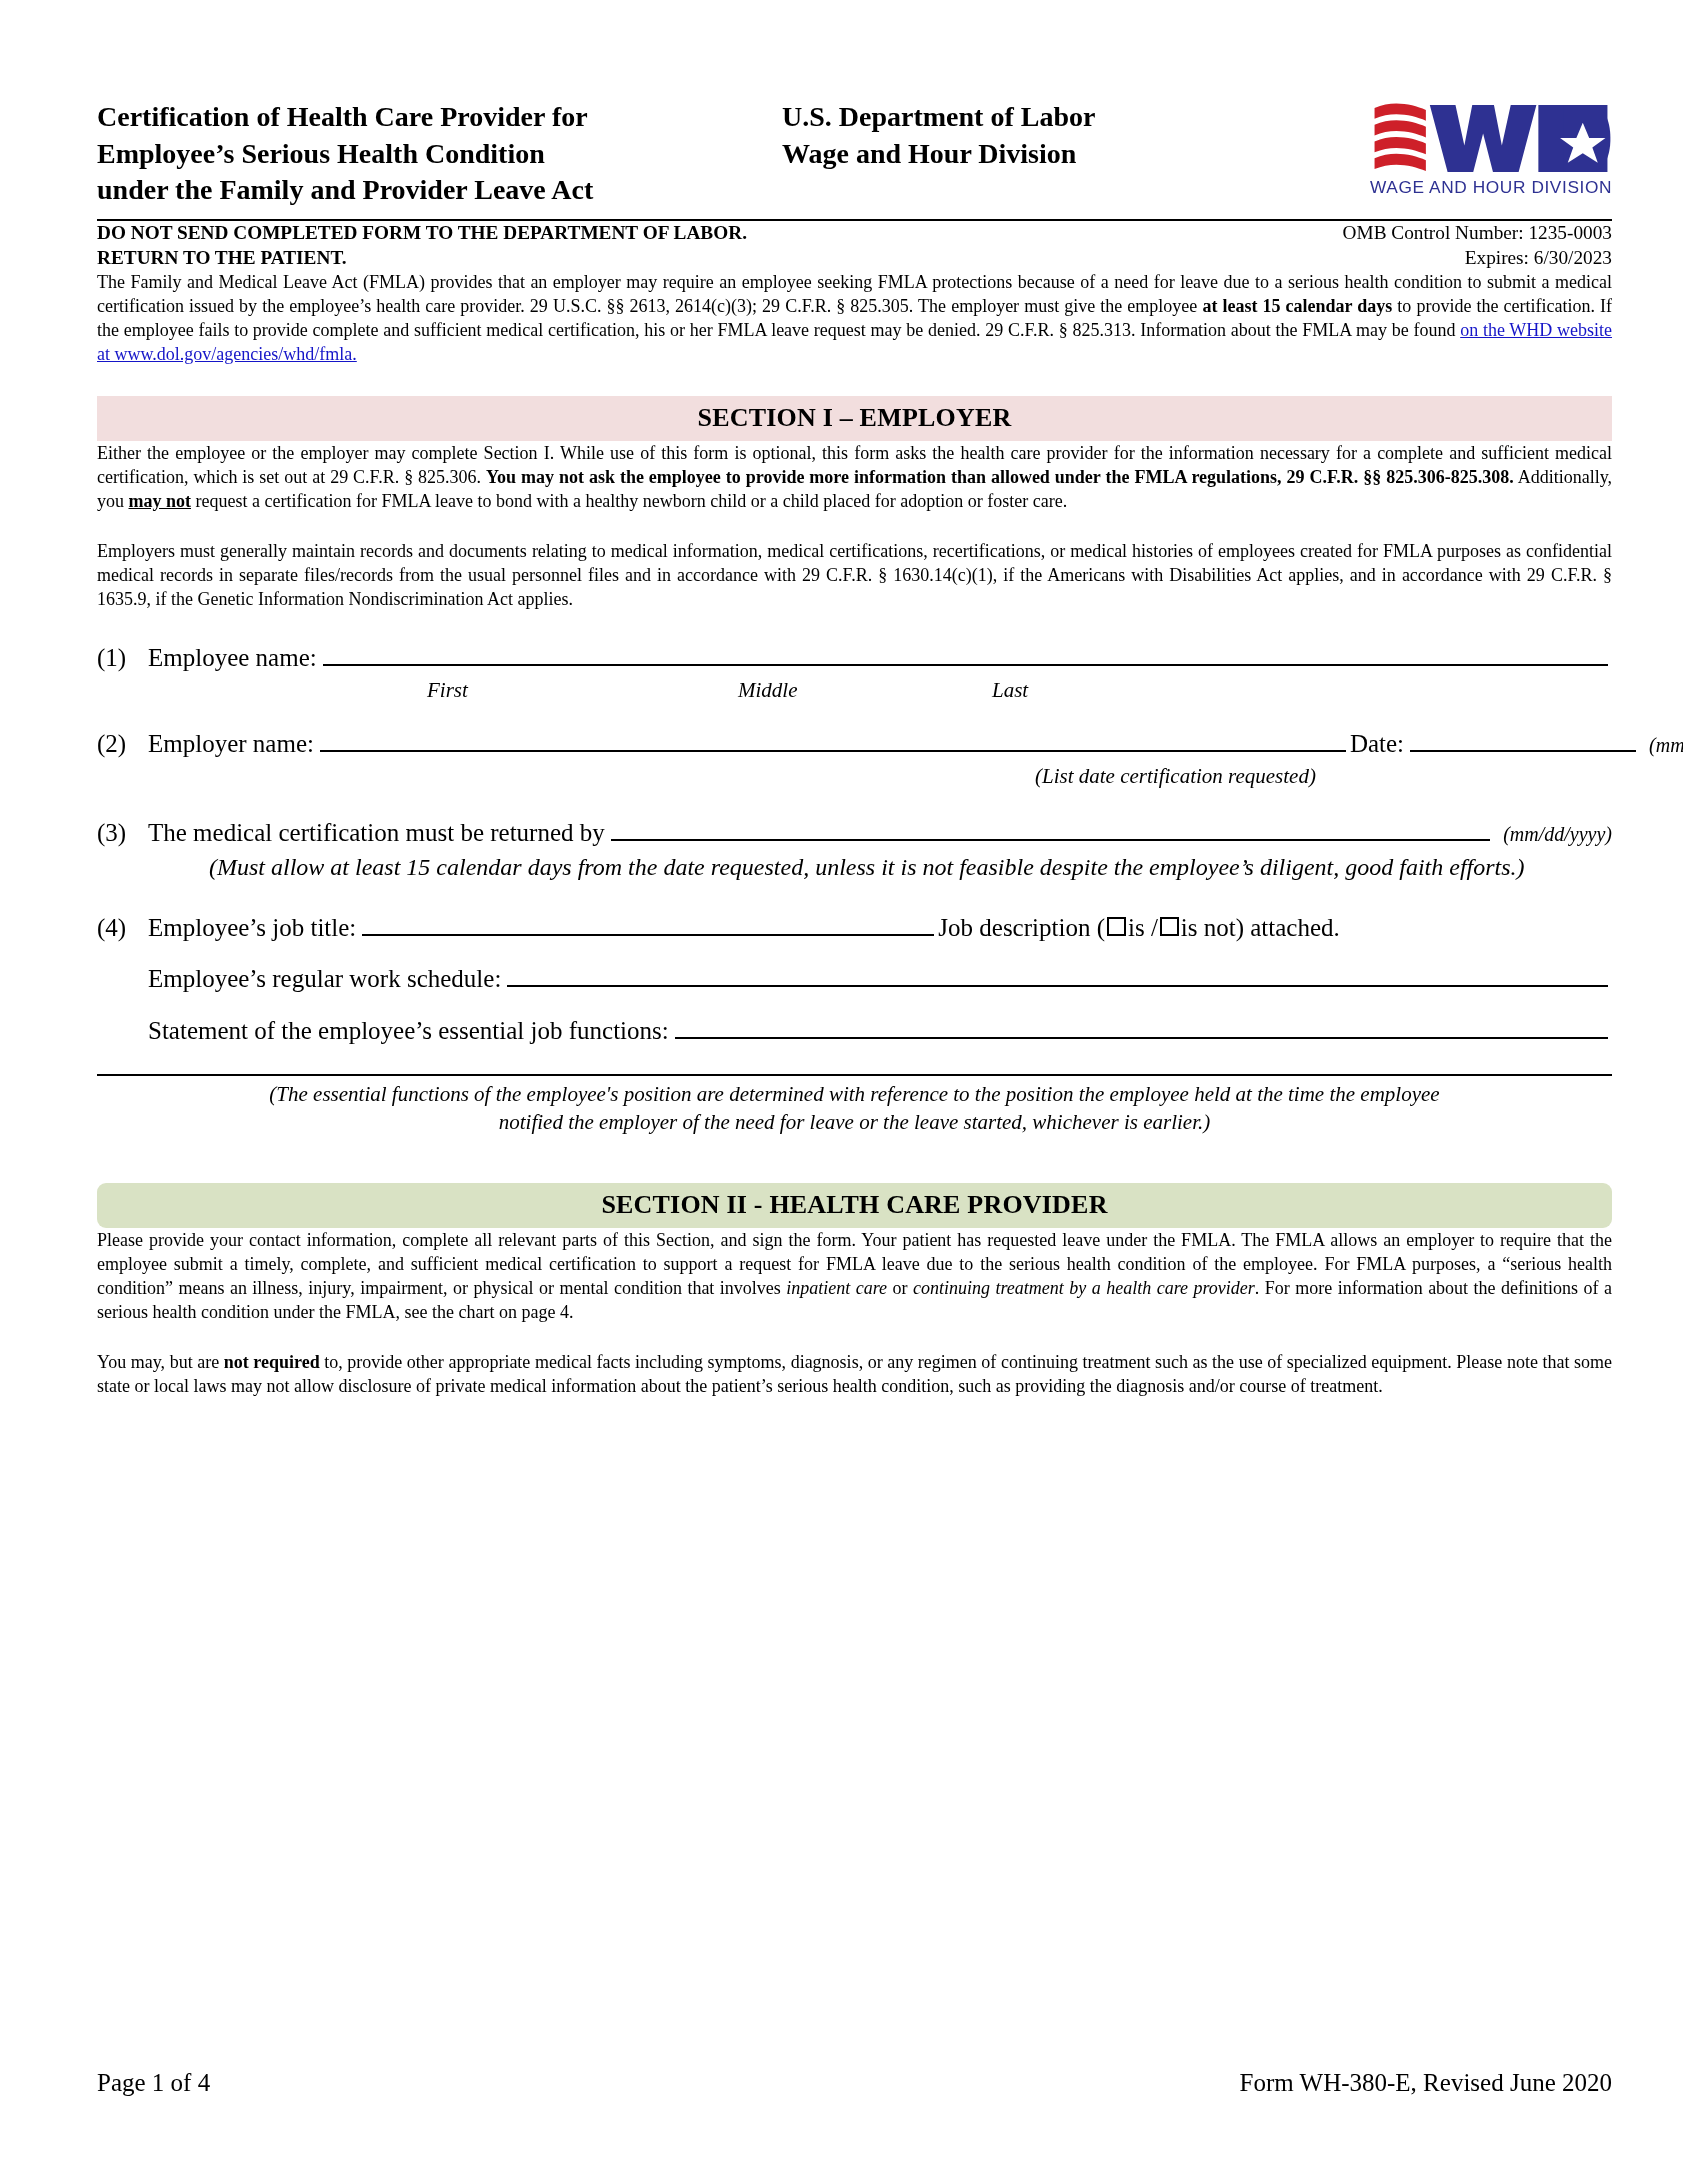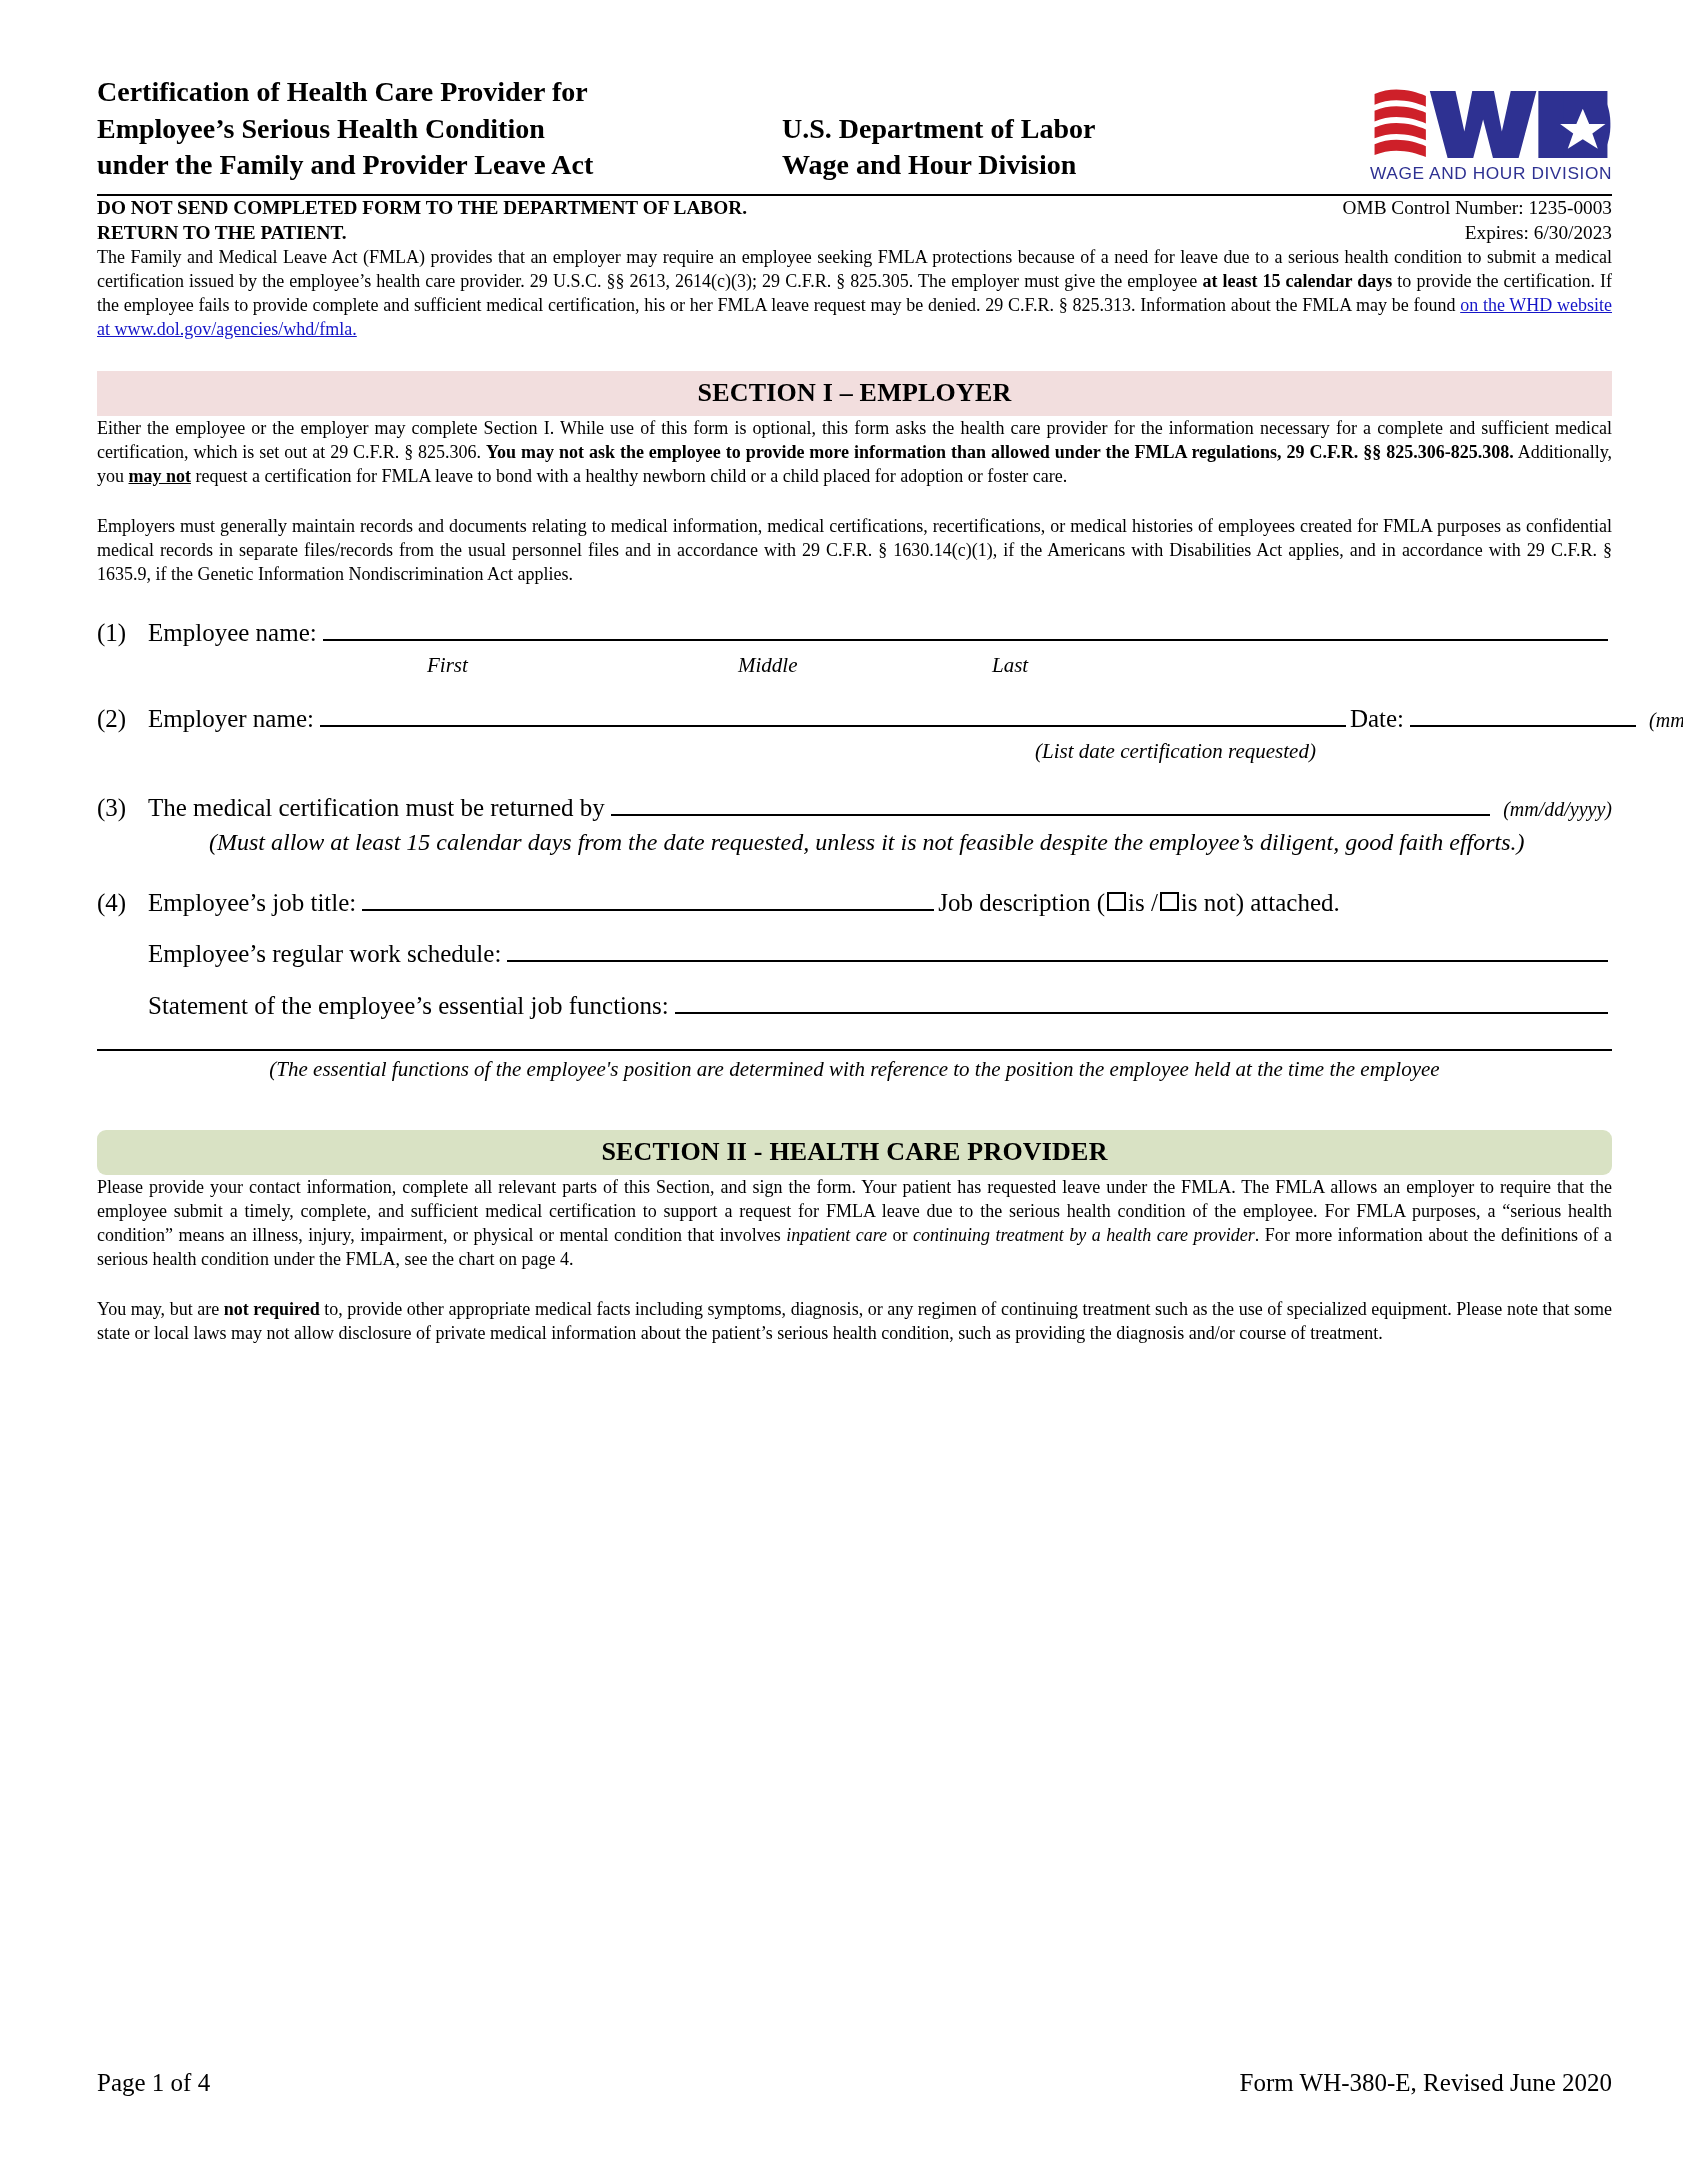--- a/index.html
+++ b/index.html
@@ -16,23 +16,24 @@
     height: 2178px;
     position: relative;
     background: #ffffff;
     box-sizing: border-box;
     padding: 74px 71px 0 97px;
   }
 
   
   .masthead {
     display: flex;
-    align-items: flex-end;
+    align-items: flex-start;
     justify-content: space-between;
     padding-bottom: 6px;
+    margin-top: 25px;
   }
   .title-block {
     font-size: 28px;
     font-weight: bold;
     line-height: 1.31;
     width: 594px;
     flex: 0 0 auto;
   }
   .agency-block {
     font-size: 28px;
@@ -321,20 +322,21 @@
         <span class="lbl">Statement of the employee’s essential job functions:</span>
         <span class="fill"></span>
       </div>
     </div>
   </div>
 
   <div class="full-rule"></div>
 
   <div class="note-c">
     <div>(The essential functions of the employee's position are determined with reference to the position the employee held at the time the employee</div>
+    <div>notified the employer of the need for leave or the leave started, whichever is earlier.)</div>
   </div>
 
   <div class="section-bar provider" style="margin-top:46px;border-radius:9px;">SECTION II - HEALTH CARE PROVIDER</div>
 
   <p class="body"><span>Please provide your contact information, complete all relevant parts of this Section, and sign the form. Your patient has requested leave under the FMLA. The FMLA allows an employer to require that the employee submit a timely, complete, and sufficient medical certification to support a request for FMLA leave due to the serious health condition of the employee. For FMLA purposes, a “serious health condition” means an illness, injury, impairment, or physical or mental condition that involves </span><span class="i">inpatient care</span><span> or </span><span class="i">continuing treatment by a health care provider</span><span>. For more information about the definitions of a serious health condition under the FMLA, see the chart on page 4.</span></p>
 
   <p class="body tight"><span>You may, but are </span><span class="b">not required</span><span> to, provide other appropriate medical facts including symptoms, diagnosis, or any regimen of continuing treatment such as the use of specialized equipment. Please note that some state or local laws may not allow disclosure of private medical information about the patient’s serious health condition, such as providing the diagnosis and/or course of treatment.</span></p>
 
   <div class="footer">
     <div>Page 1 of 4</div>

